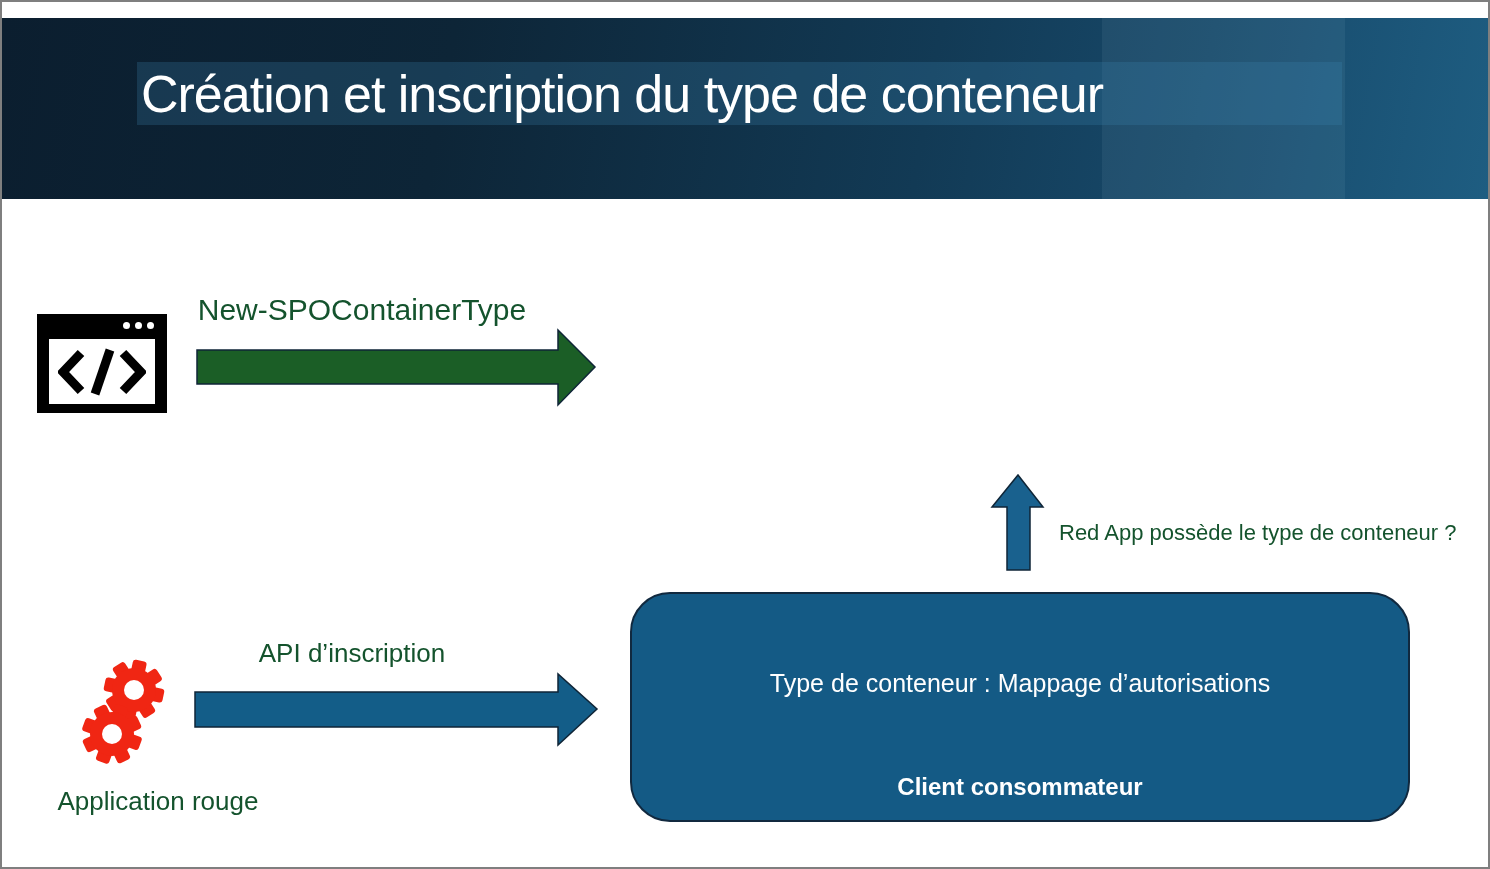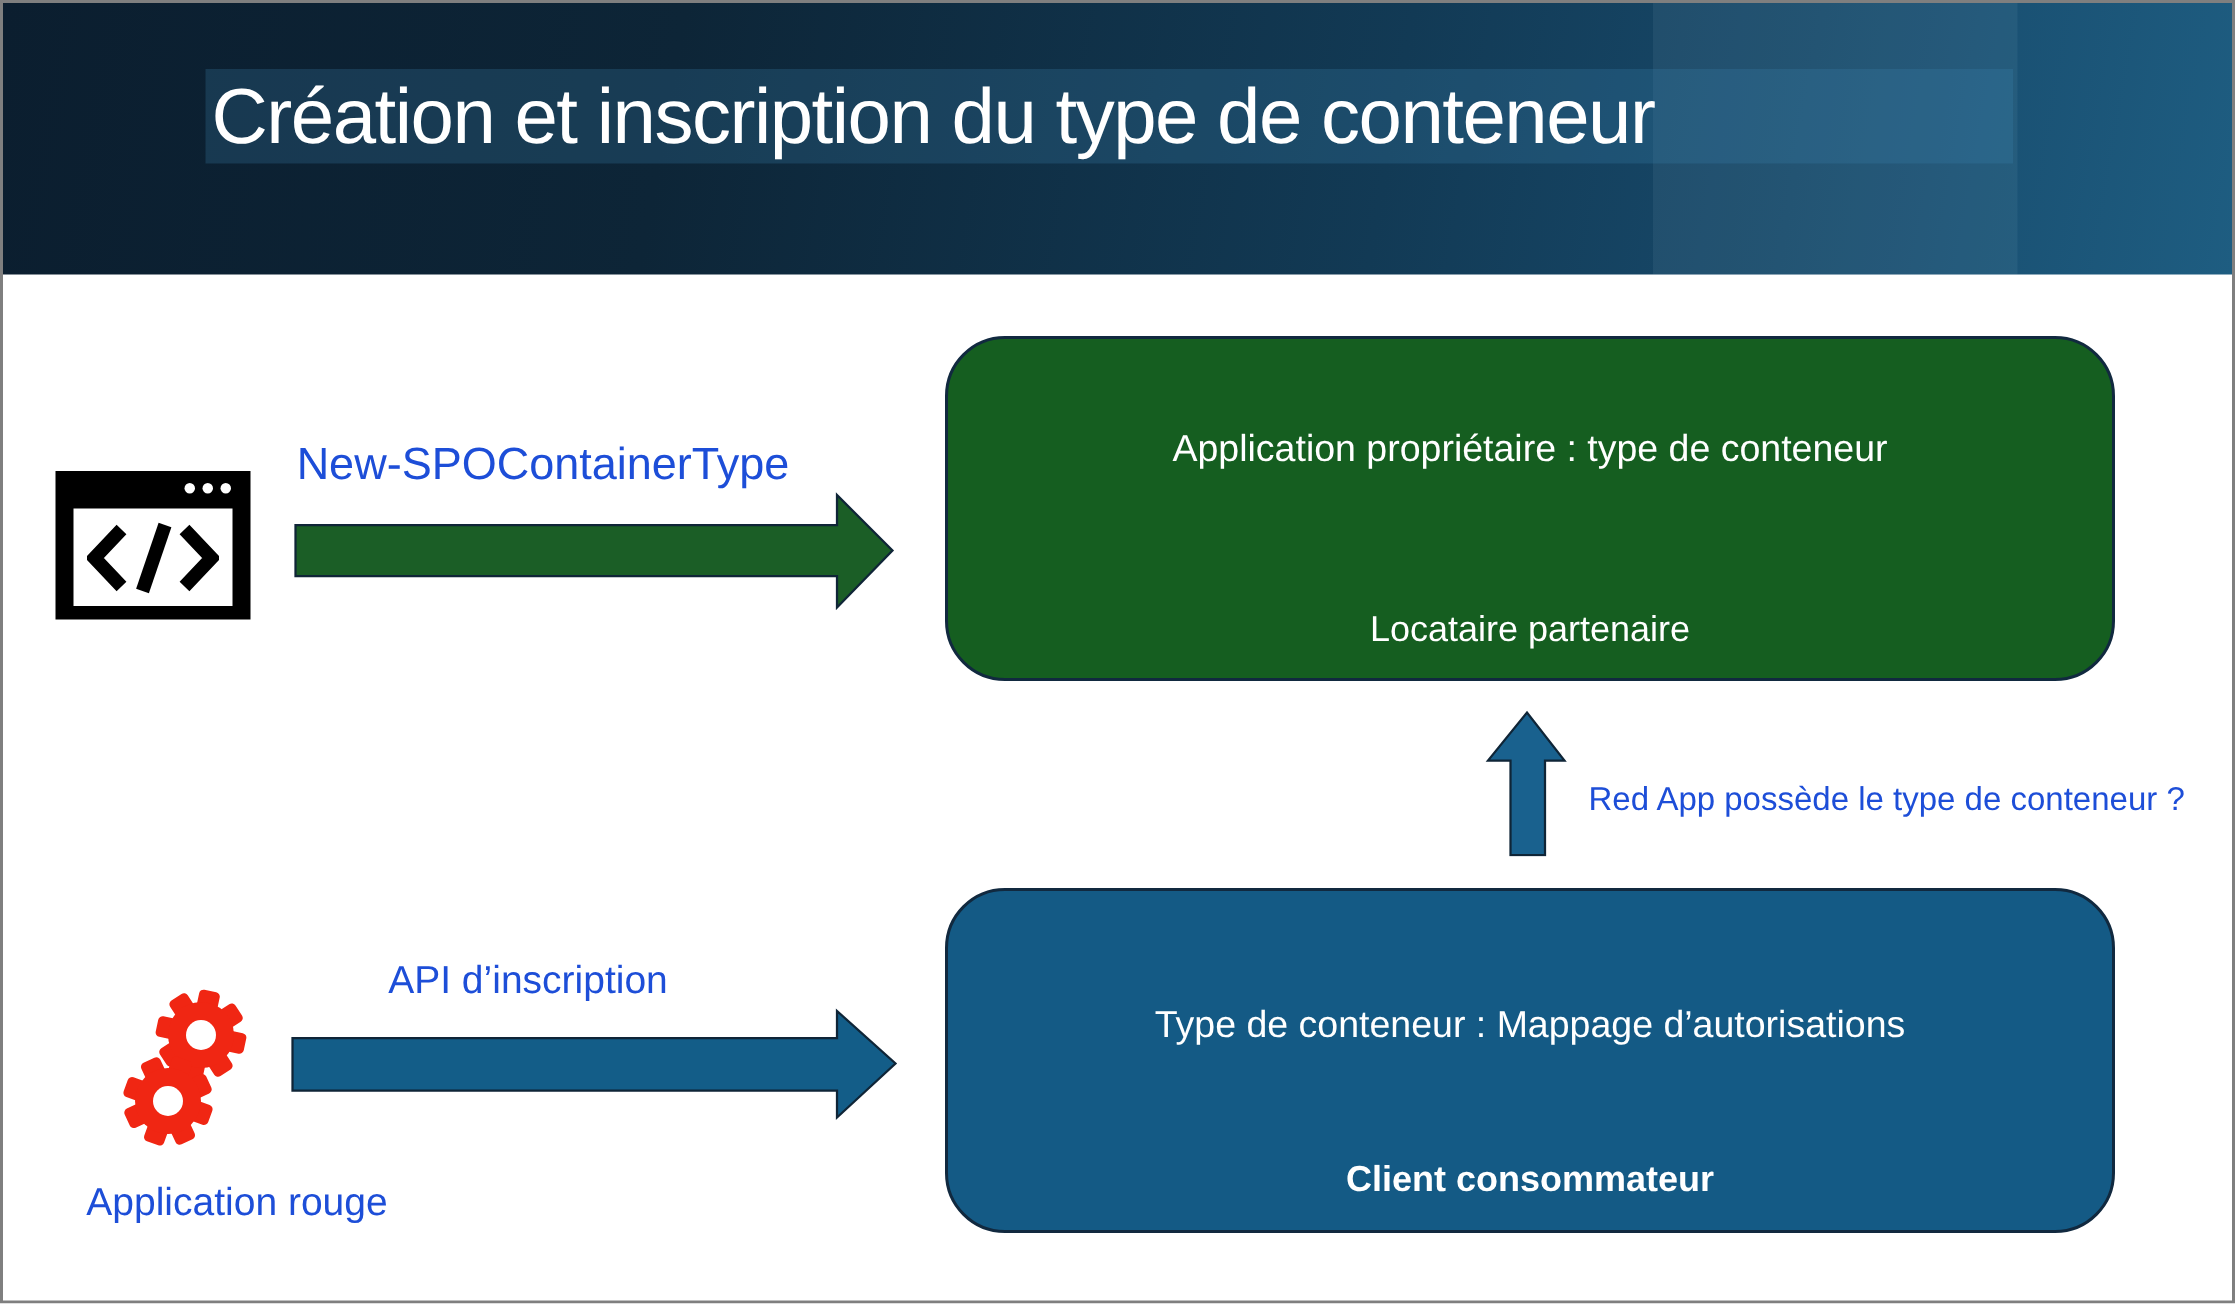--- a/index.html
+++ b/index.html
@@ -3,21 +3,21 @@
 <meta charset="utf-8">
 <style>
   html,body{margin:0;padding:0;background:#fff;}
   .stage{
     position:relative;width:1490px;height:869px;background:#fff;
     border:2px solid #7f7f7f;box-sizing:border-box;overflow:hidden;
     font-family:"Liberation Sans","DejaVu Sans",sans-serif;
   }
   
   .header{
-    position:absolute;left:0;top:0;width:100%;height:181px;
+    position:absolute;left:0;top:16px;width:100%;height:181px;
     background:linear-gradient(100deg,#0b1e2f 0%,#0d2537 30%,#123a55 62%,#17496a 80%,#1e5d81 100%);
   }
   .header-tile{
     position:absolute;left:1100px;top:0;width:243px;height:181px;
     background:rgba(173,216,230,0.08);
   }
   .title-band{
     position:absolute;left:135px;top:44px;width:1205px;height:63px;
     background:rgba(58,130,175,0.25);
   }
@@ -32,21 +32,21 @@
   .box-blue{top:590px;height:230px;}
   .box-title{position:absolute;left:0;width:100%;text-align:center;
     font-size:25px;line-height:30px;color:#fff;}
   .box-footer{position:absolute;left:0;width:100%;text-align:center;
     font-size:24px;line-height:28px;color:#fff;}
   .box-green .box-title{top:58px;}
   .box-green .box-footer{bottom:18px;}
   .box-blue .box-title{top:74px;}
   .box-blue .box-footer{bottom:19px;font-weight:bold;}
   
-  .flow-label{position:absolute;color:#1d4ed8;text-align:center;white-space:nowrap;}
+  .flow-label{position:absolute;color:#14532d;text-align:center;white-space:nowrap;}
   .label-newspo{left:180px;top:291px;width:360px;font-size:30px;line-height:34px;}
   .label-api{left:230px;top:636px;width:240px;font-size:26px;line-height:30px;}
   .label-approuge{left:55px;top:784px;width:202px;font-size:26px;line-height:30px;}
   .label-question{left:1057px;top:517px;font-size:22px;line-height:28px;text-align:right;}
   
   .arrow-svg{position:absolute;display:block;}
   .code-icon{position:absolute;left:35px;top:312px;width:130px;height:99px;background:#000;}
   .code-icon .dots{position:absolute;top:8px;right:13px;display:flex;gap:5px;}
   .code-icon .dot{width:7px;height:7px;border-radius:50%;background:#fff;}
   .code-icon .pane{position:absolute;left:12px;right:12px;top:25px;bottom:9px;
@@ -79,24 +79,20 @@
         </g>
       </svg>
     </div>
   </div>
 
   <div class="flow-label label-newspo">New-SPOContainerType</div>
   <svg class="arrow-svg" style="left:194px;top:326px;" width="402" height="80" viewBox="0 0 402 80">
     <polygon points="1,22 362,22 362,2 399,39 362,77 362,56 1,56" stroke="#0f2537" stroke-width="1.5" fill="#1b5e26"></polygon>
   </svg>
 
-  <div class="big-box box-green" style="background-color: rgb(21, 94, 32);">
-    <div class="box-title">Application propriétaire : type de conteneur</div>
-    <div class="box-footer">Locataire partenaire</div>
-  </div>
 
   <svg class="arrow-svg" style="left:988px;top:471px;" width="56" height="98" viewBox="0 0 56 98">
     <polygon points="17,97 17,34 2,34 28,2 53,34 40,34 40,97" stroke="#0f2537" stroke-width="1.5" fill="#19618e"></polygon>
   </svg>
   <div class="flow-label label-question">Red App possède le type de conteneur ?</div>
 
   <svg class="gears-svg" width="112" height="122" viewBox="0 0 112 122">
     <g fill="#f02613">
       <g>
         <g transform="rotate(12 62 38)">

